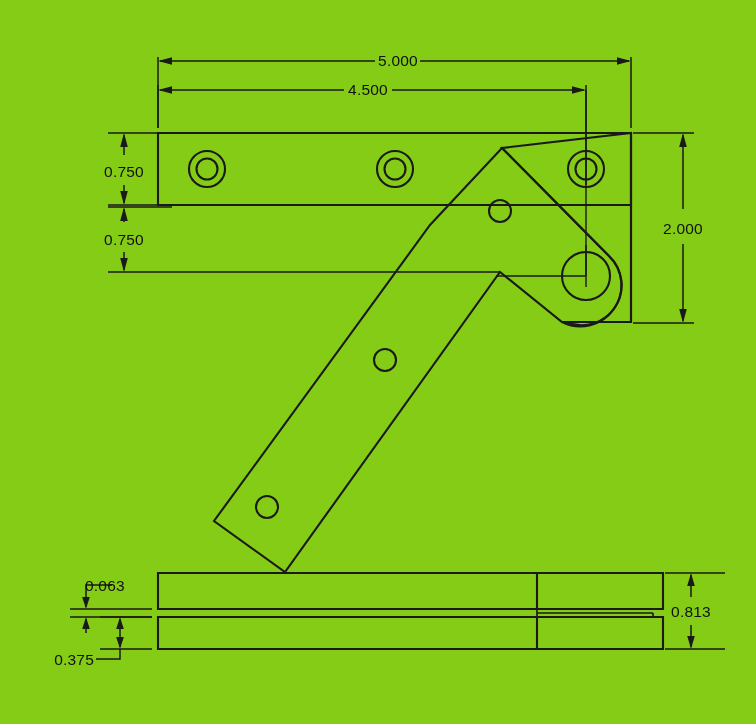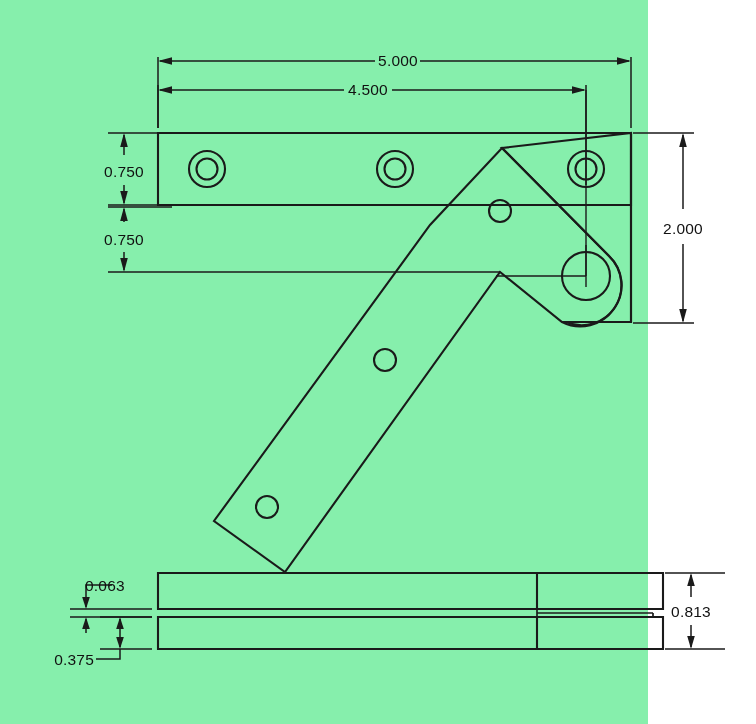--- a/index.html
+++ b/index.html
@@ -8,23 +8,23 @@
     background: #ffffff;
   }
   body {
     width: 756px;
     height: 724px;
     font-family: "Liberation Sans", sans-serif;
     overflow: hidden;
   }
   #drawing-root {
     position: relative;
-    width: 648px;
+    width: 756px;
     height: 724px;
-    background: #86efac;
+    background: #84cc16;
   }
   svg#cad {
     display: block;
     width: 756px;
     height: 724px;
   }
   .obj {
     fill: none;
     stroke: #1a1a1a;
     stroke-width: 2.1;

